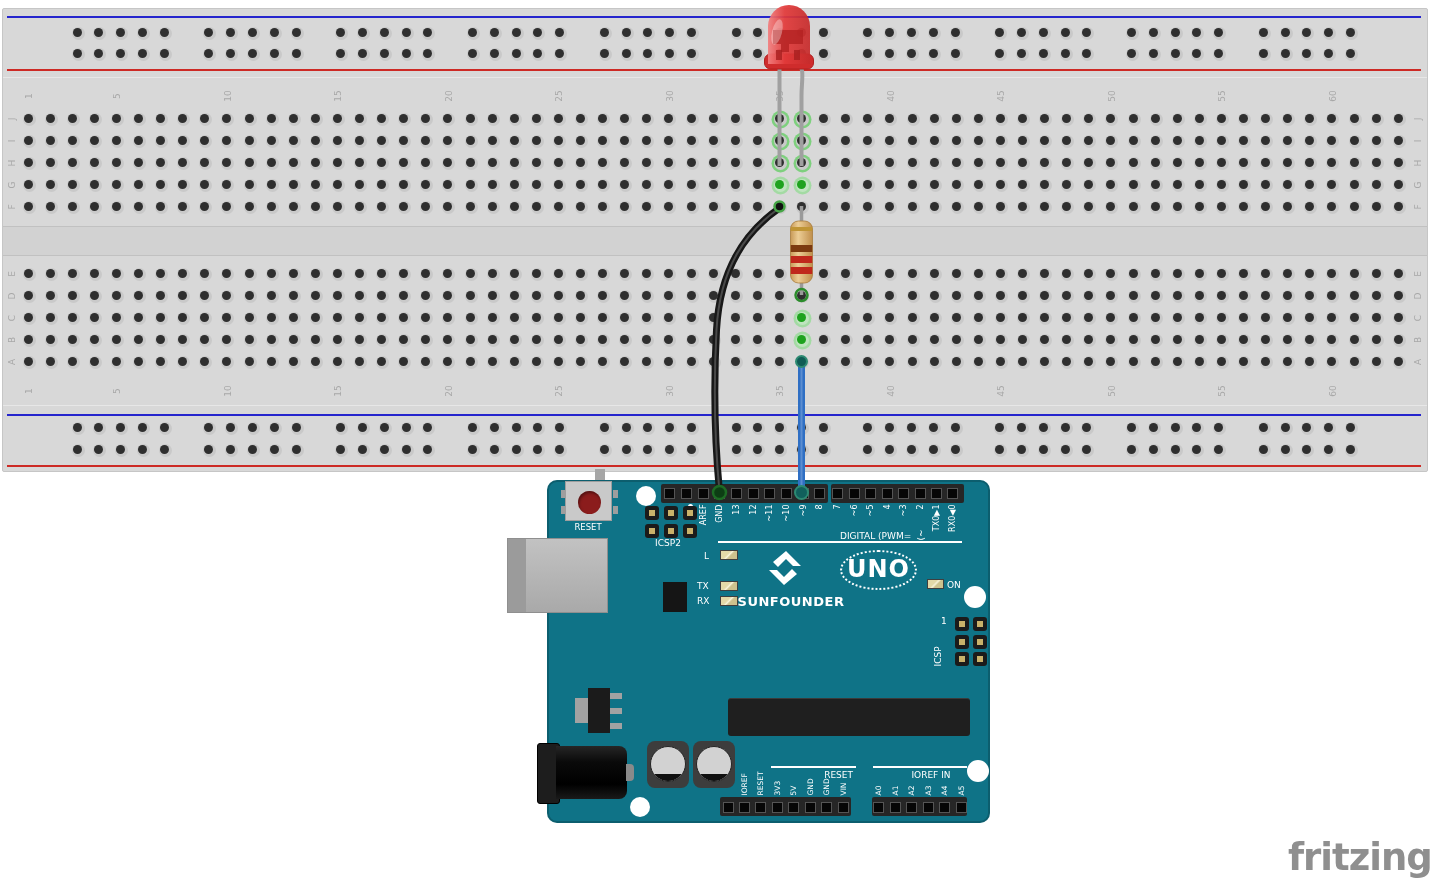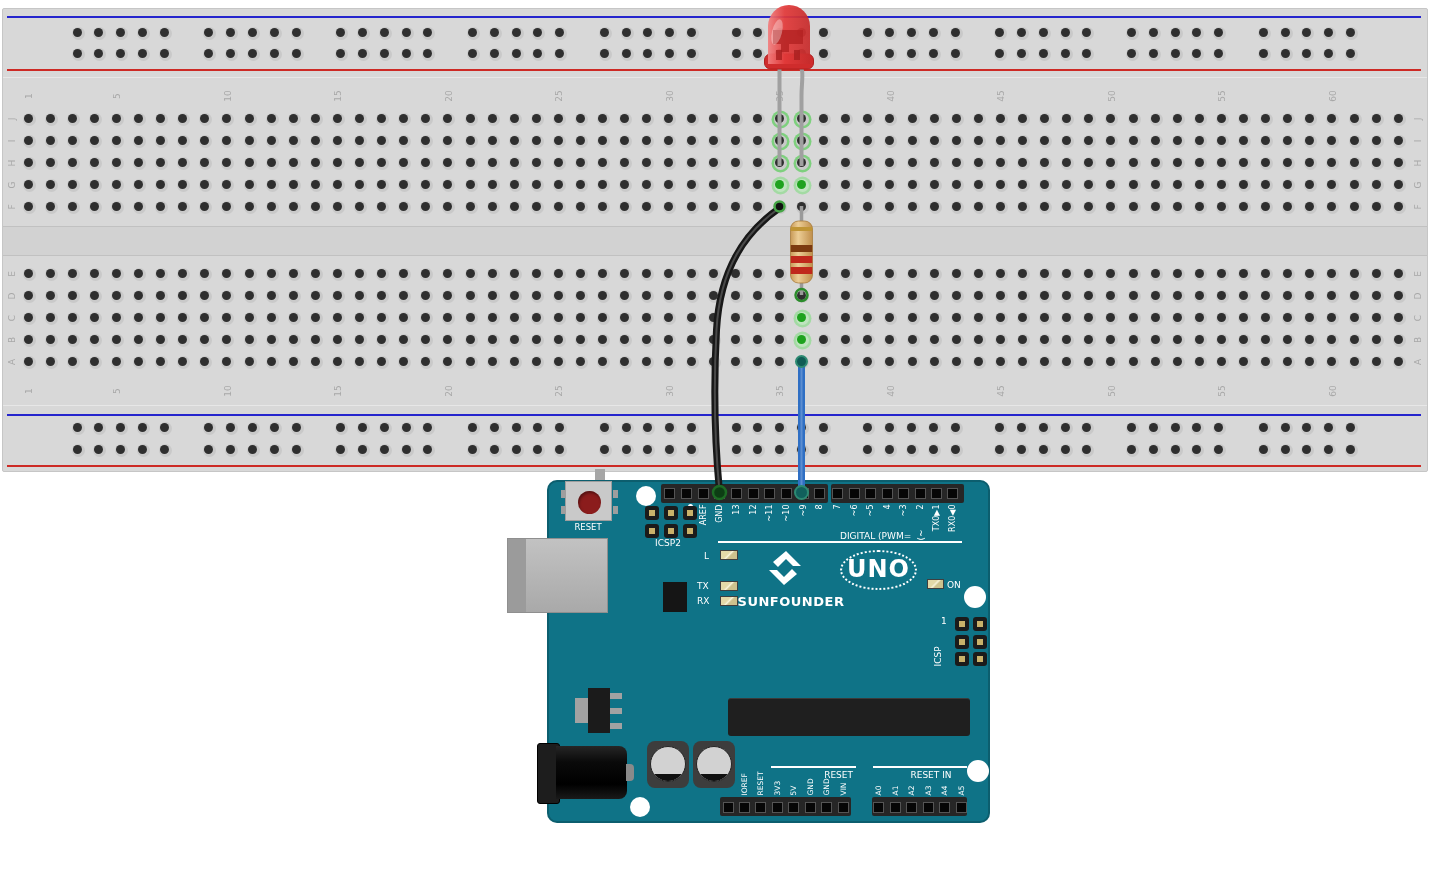--- a/index.html
+++ b/index.html
@@ -1024,21 +1024,21 @@
     <div class="cap" style="left:146px;top:261px">
         <div class="disc"></div>
       </div>
     <div id="barrel-flange"></div>
     <div id="barrel-body"></div>
     <div id="barrel-nub"></div>
 
     <div class="hline" style="left:224px;top:286px;width:85px"></div>
     <div class="hline" style="left:326px;top:286px;width:94px"></div>
     <div id="power-caption">RESET</div>
-    <div id="analog-caption">RESET IN</div>
+    <div id="analog-caption">IOREF IN</div>
   <div class="pinstrip" style="position: absolute; left: 114px; top: 4px; width: 167px;"></div>
       <div class="pinstrip" style="position: absolute; left: 284px; top: 4px; width: 133px;"></div>
       <div class="pinstrip" style="position: absolute; left: 173px; top: 317px; width: 131px;"></div>
       <div class="pinstrip" style="position: absolute; left: 325px; top: 317px; width: 95px;"></div>
       <div class="pin" style="position: absolute; left: 116.5px; top: 8px;"></div>
       <div class="pin" style="position: absolute; left: 133.5px; top: 8px;"></div>
       <div class="pin" style="position: absolute; left: 150.5px; top: 8px;"></div>
       <div class="pin" style="position: absolute; left: 166.5px; top: 8px;"></div>
       <div class="pin" style="position: absolute; left: 183.5px; top: 8px;"></div>
       <div class="pin" style="position: absolute; left: 200.5px; top: 8px;"></div>
@@ -1161,13 +1161,14 @@
       <path class="led-leg" d="M798,60 C805,70 801.5,80 801.5,96 L801.5,166"></path>
       <rect x="764.5" y="54" width="49" height="15" rx="6" fill="#cf2c2c" stroke="#b02020" stroke-width="1"></rect>
       <path d="M768,64 L768,26 A21,21 0 0 1 810,26 L810,64 Z" fill="url(#ledDome)" opacity="0.93"></path>
       <polygon points="773,30 803,30 803,44 789,44 789,52 781,52 781,44 773,44" fill="#b32222" opacity="0.8"></polygon>
       <rect x="776" y="50" width="6" height="10" fill="#a81f1f" opacity="0.8"></rect>
       <rect x="794" y="50" width="6" height="10" fill="#a81f1f" opacity="0.8"></rect>
       <ellipse cx="777" cy="32" rx="5" ry="13" fill="#ffffff" opacity="0.33" transform="rotate(14 777 32)"></ellipse>
     </g>
   </svg>
 
+  <div id="fritzing-logo">fritzing</div>
 </div>
 
 </body></html>

